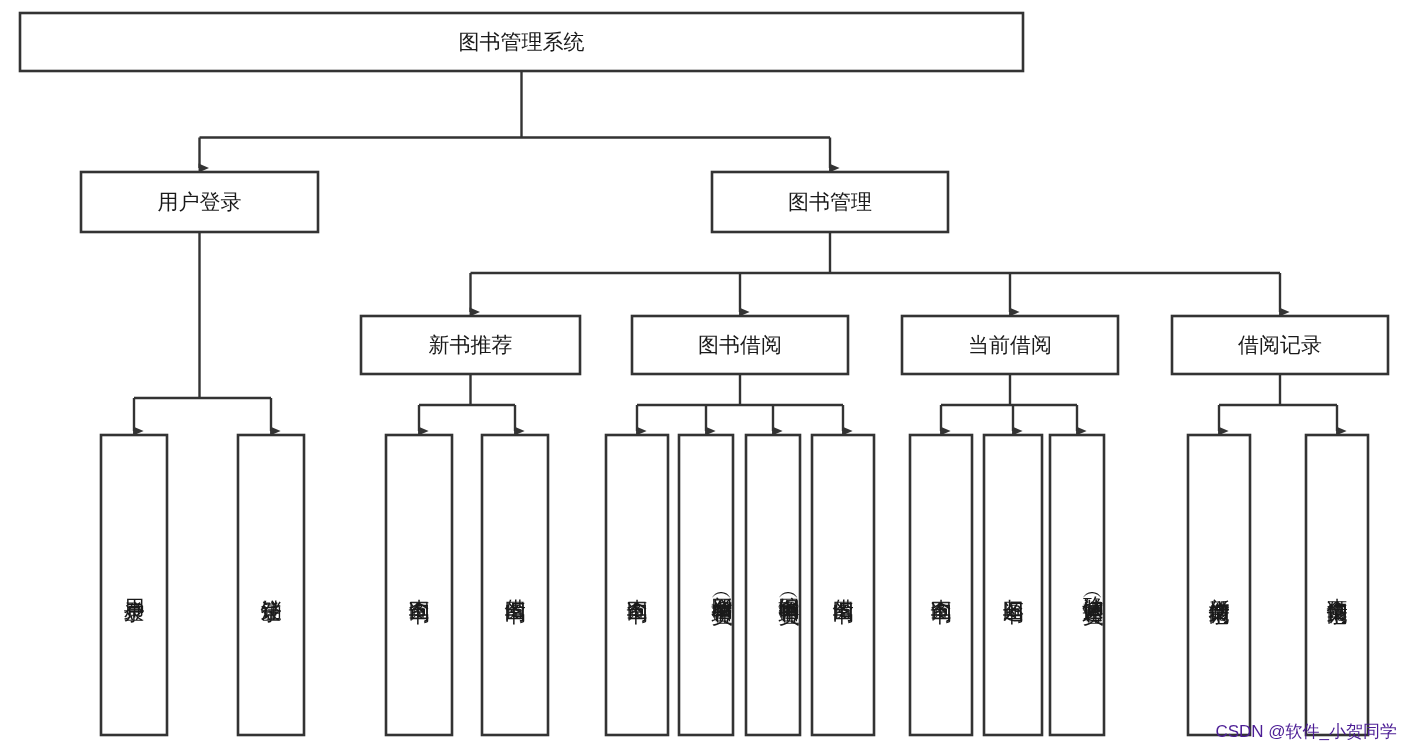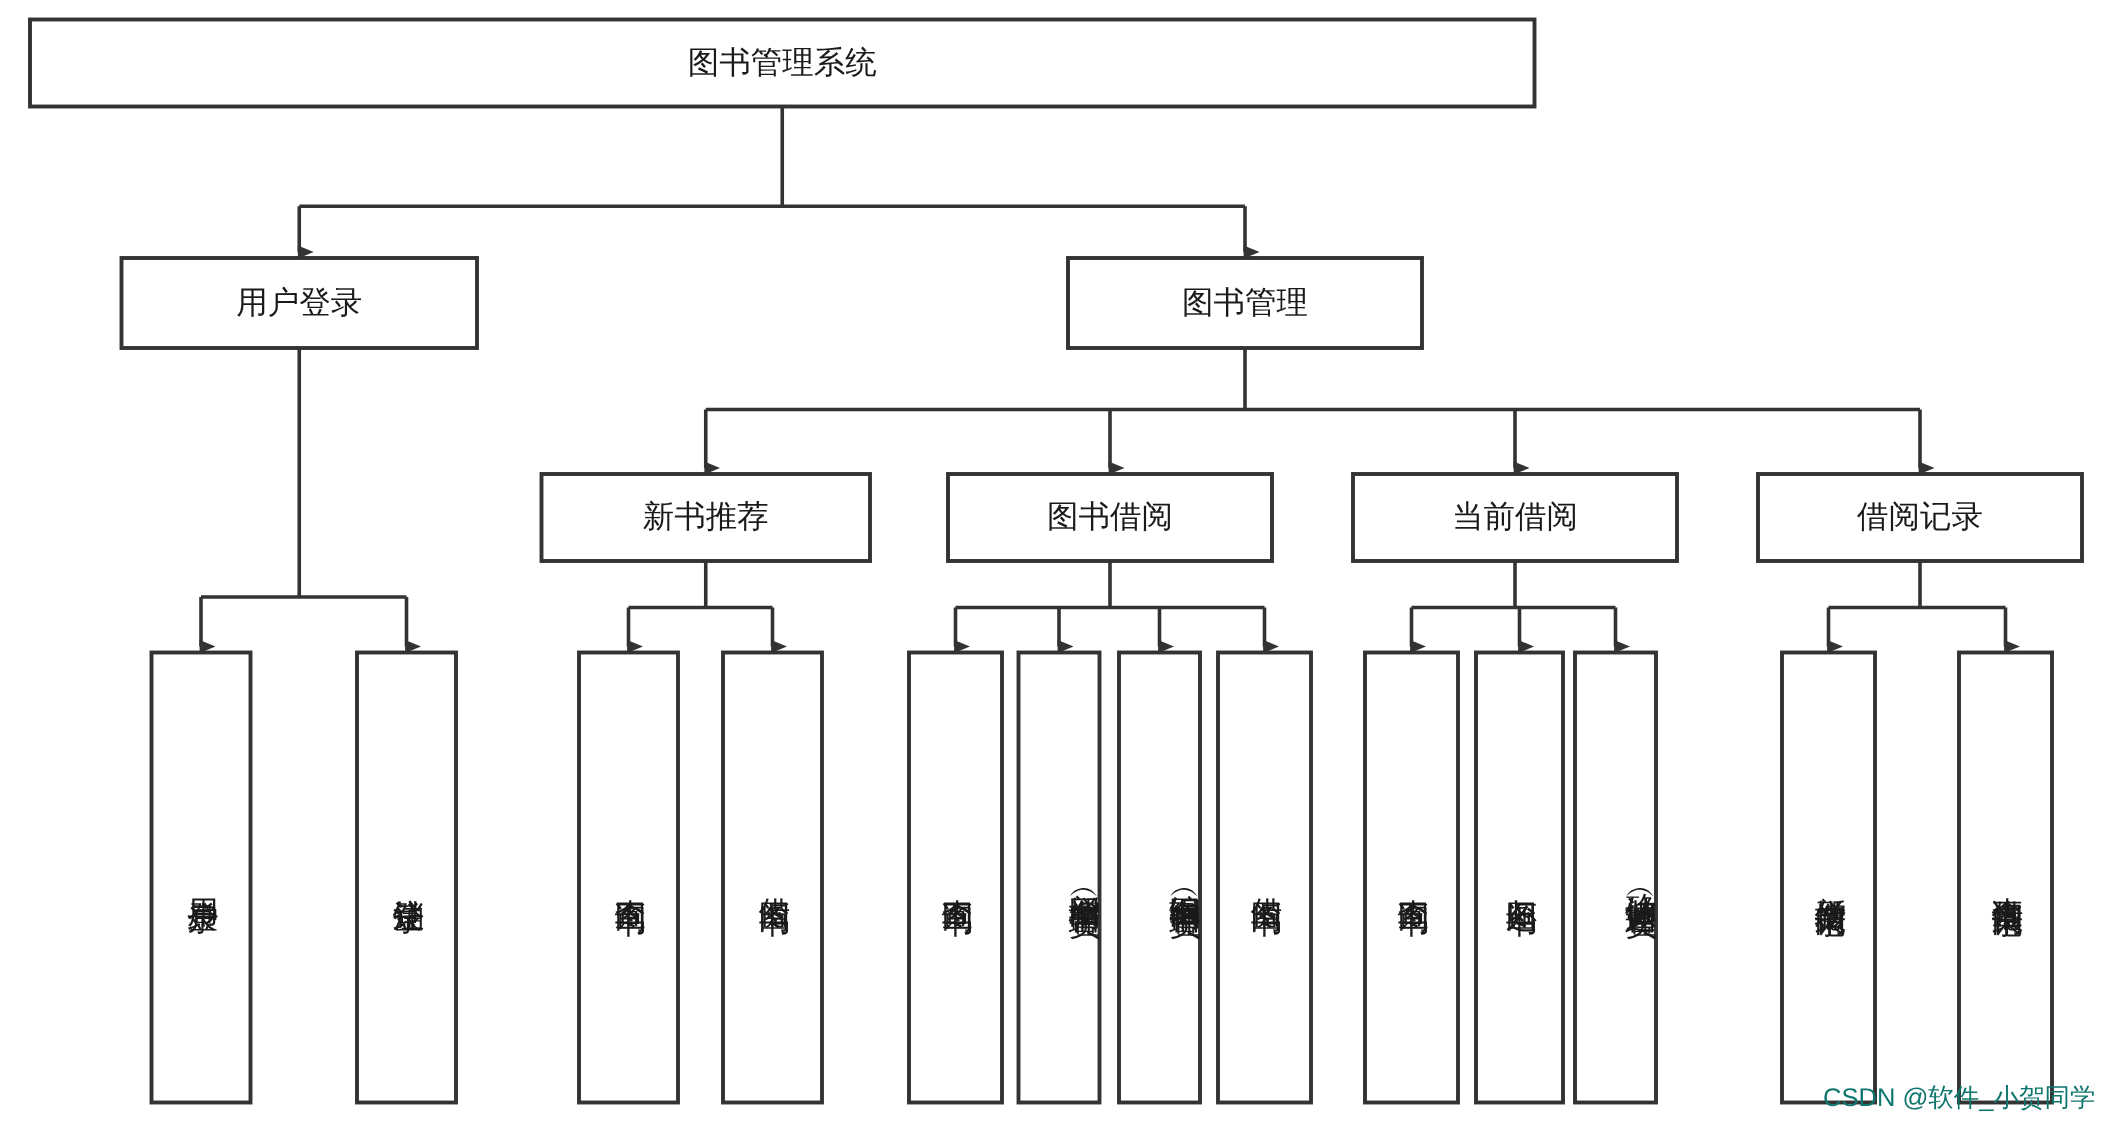--- a/index.html
+++ b/index.html
@@ -62,21 +62,21 @@
     justify-content: center;
     white-space: nowrap;
     pointer-events: none;
   }
   .watermark {
     position: absolute;
     right: 8px;
     bottom: 4px;
     font-family: "Liberation Sans", "DejaVu Sans", sans-serif;
     font-size: 17px;
-    color: #0f766e;
+    color: #4c1d95;
     white-space: nowrap;
   }
 </style>
 </head>
 <body>
 
 <div id="diagram-root">
 
   <svg class="diagram" viewBox="0 0 1405 747">
     <defs>

